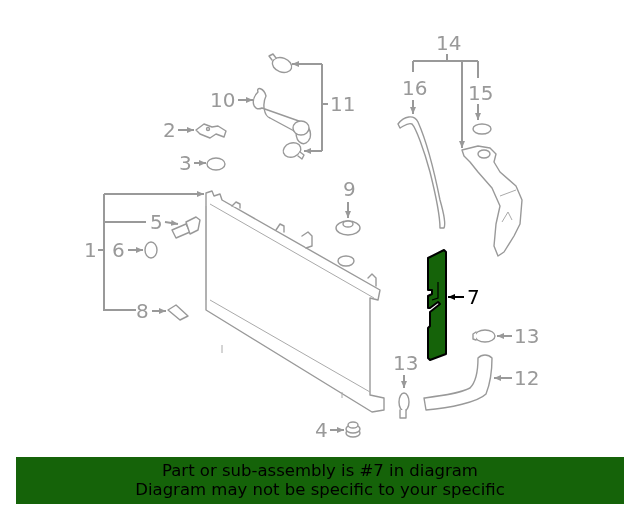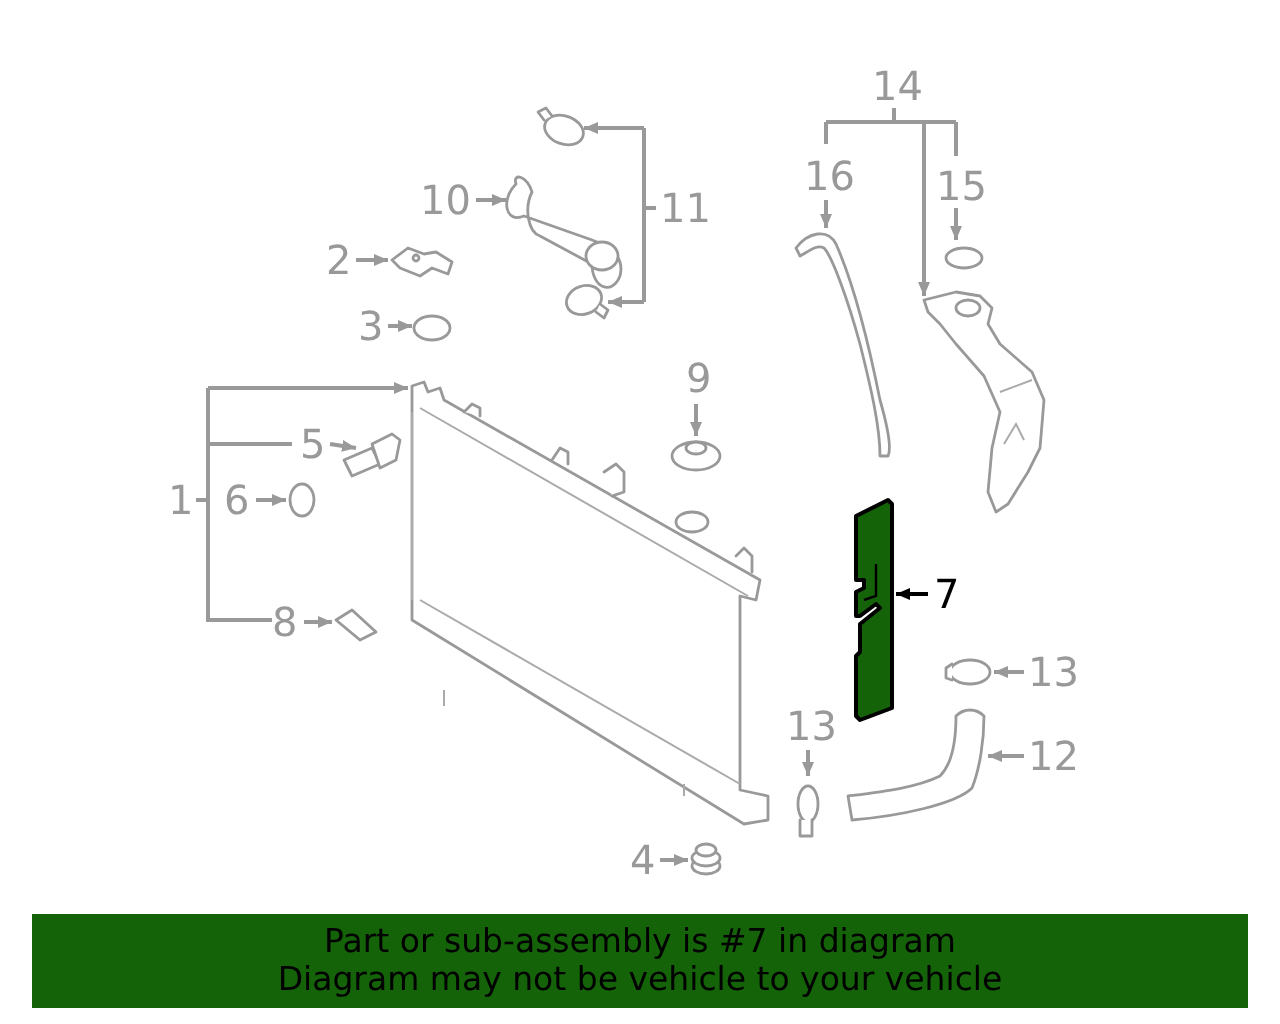--- a/index.html
+++ b/index.html
@@ -153,14 +153,14 @@
   <text class="lbl" x="393" y="370">13</text>
   <path class="ln" d="M404,375 L404,388" marker-end="url(#ah)"></path>
   <g>
     <ellipse class="pt" cx="404" cy="402" rx="5" ry="9"></ellipse>
     <path class="pt" d="M400,410 l0,8 l6,0 l0,-8"></path>
   </g>
 </svg>
 
 <div id="banner">
   <div>Part or sub-assembly is #7 in diagram</div>
-  <div>Diagram may not be vehicle to your vehicle</div>
+  <div>Diagram may not be specific to your specific</div>
 </div>
 
 </body></html>

